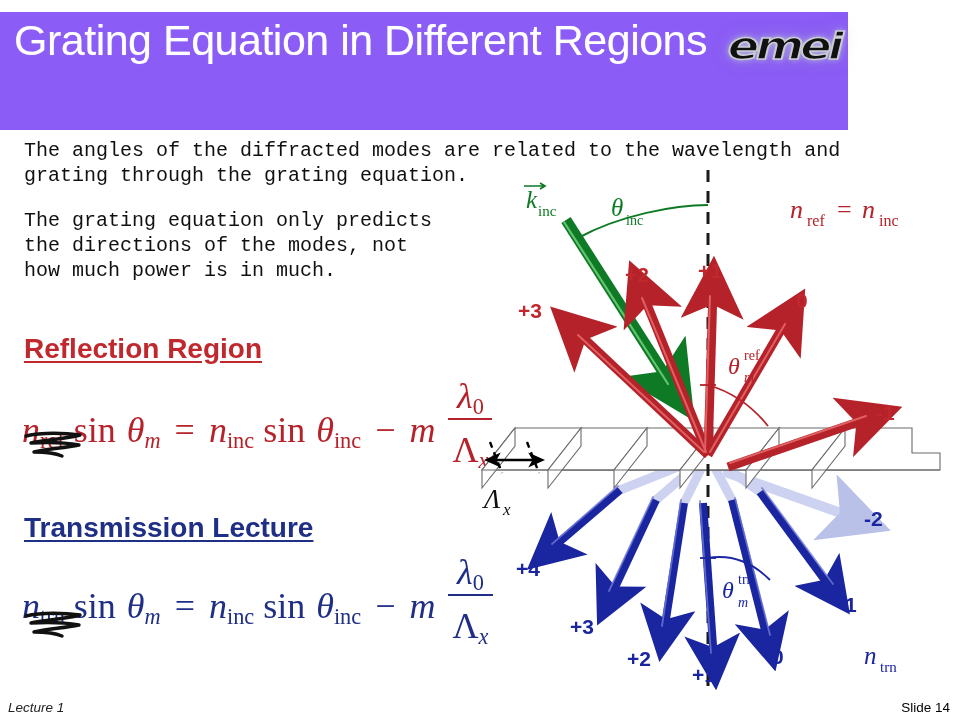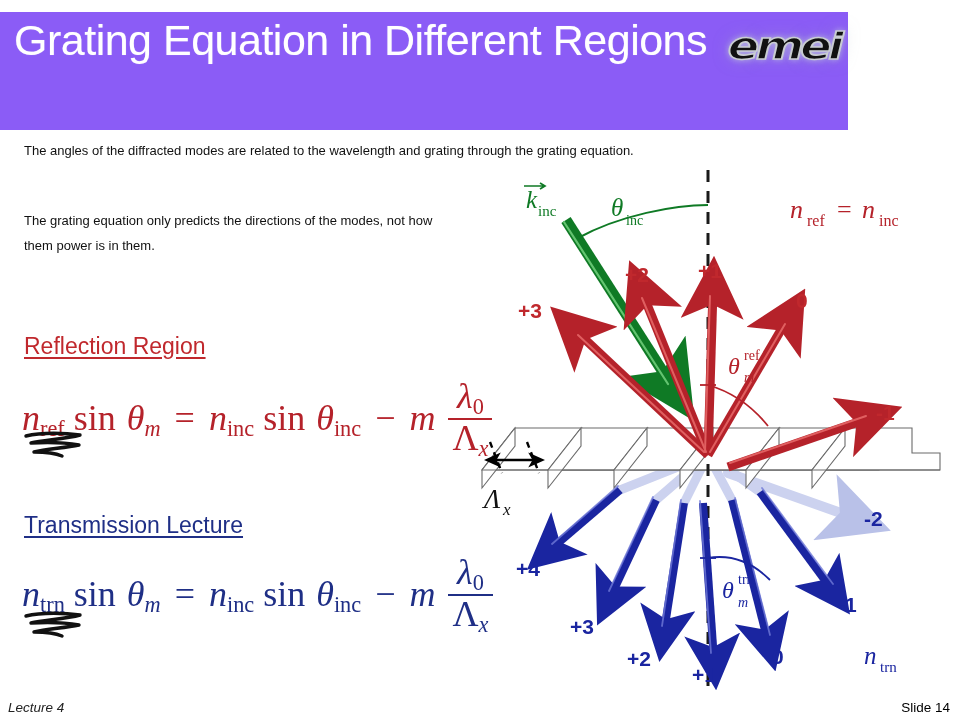--- a/index.html
+++ b/index.html
@@ -25,29 +25,29 @@
     font-family:"DejaVu Sans", sans-serif;
     font-size:38px;font-weight:bold;font-style:italic;
     letter-spacing:-3px;
     color:#111;
     -webkit-text-stroke:1.6px #c9cdd2;
     text-shadow:0 0 6px rgba(200,210,220,.85), 0 0 14px rgba(160,175,190,.5);
     transform:scaleX(1.22);
   }
   
   .bodytext{
-    position:absolute;color:#111111;font-size:13px;line-height:25px;
-    font-family:Liberation Sans, sans-serif;
+    position:absolute;color:#111111;font-size:20px;line-height:25px;
+    font-family:Liberation Mono, monospace;
   }
   #para1{left:24px;top:138px;width:846px;}
   #para2{left:24px;top:208px;width:430px;}
 
   
   .section-head{
-    position:absolute;font-size:23px;font-weight:400;
+    position:absolute;font-size:28px;font-weight:700;
     text-decoration:underline;text-underline-offset:3px;
   }
   #head-ref{left:24px;top:333px;color:#c0282d;}
   #head-trn{left:24px;top:512px;color:#1f2f86;}
 
   
   .equation{
     position:absolute;font-family:"Liberation Serif", serif;
     font-size:36px;white-space:nowrap;
   }
@@ -56,21 +56,21 @@
   .equation i{font-style:italic;}
   .equation .sub{font-size:0.62em;vertical-align:-0.28em;font-style:normal;}
   .equation .subi{font-size:0.62em;vertical-align:-0.28em;font-style:italic;}
   .equation .op{font-style:normal;padding:0 5px;}
   .equation .fn{font-style:normal;padding-right:2px;}
   .frac{
     display:inline-block;vertical-align:middle;text-align:center;
     line-height:1.04;margin:0 4px;position:relative;top:-2px;
   }
   .frac .num{display:block;padding:0 4px;}
-  .frac .den{display:block;padding:0 4px;border-top:2px solid currentColor;}
+  .frac .den{display:block;padding:12px 4px;border-top:2px solid currentColor;}
 
   
   .scribble{position:absolute;}
 
   
   #foot-left{
     position:absolute;left:8px;top:700px;font-size:13.5px;font-style:italic;color:#222;
   }
   #foot-right{
     position:absolute;right:10px;top:700px;font-size:13.5px;color:#000000;
@@ -88,21 +88,21 @@
 <body>
 
 <div id="header">
   <div id="slide-title">Grating Equation in Different Regions</div>
   <div id="logo">
     <span class="logotext">emei</span>
   </div>
 </div>
 
 <div id="para1" class="bodytext">The angles of the diffracted modes are related to the wavelength and grating through the grating equation.</div>
-<div id="para2" class="bodytext">The grating equation only predicts the directions of the modes, not how them power is in them.</div>
+<div id="para2" class="bodytext">The grating equation only predicts the directions of the modes, not how much power is in much.</div>
 
 <div id="head-ref" class="section-head">Reflection Region</div>
 
 <div id="eq-ref" class="equation">
   <i>n</i><span class="sub">ref</span>
   <span class="fn">sin</span>
   <i>θ</i><span class="subi">m</span>
   <span class="op">=</span>
   <i>n</i><span class="sub">inc</span>
   <span class="fn">sin</span>
@@ -296,14 +296,14 @@
   <text x="368" y="442" class="lbl mlbl-blue">-1</text>
   <text x="394" y="356" class="lbl mlbl-blue">-2</text>
 
   <g>
     <text x="394" y="494" class="mathlbl" font-size="25" fill="#1a25a0">n</text>
     <text x="410" y="502" font-family="Liberation Serif, serif" font-size="15" fill="#1a25a0">trn</text>
   </g>
 </svg>
 </div>
 
-<div id="foot-left">Lecture 4</div>
+<div id="foot-left">Lecture 1</div>
 <div id="foot-right">Slide 14</div>
 
 </body></html>

